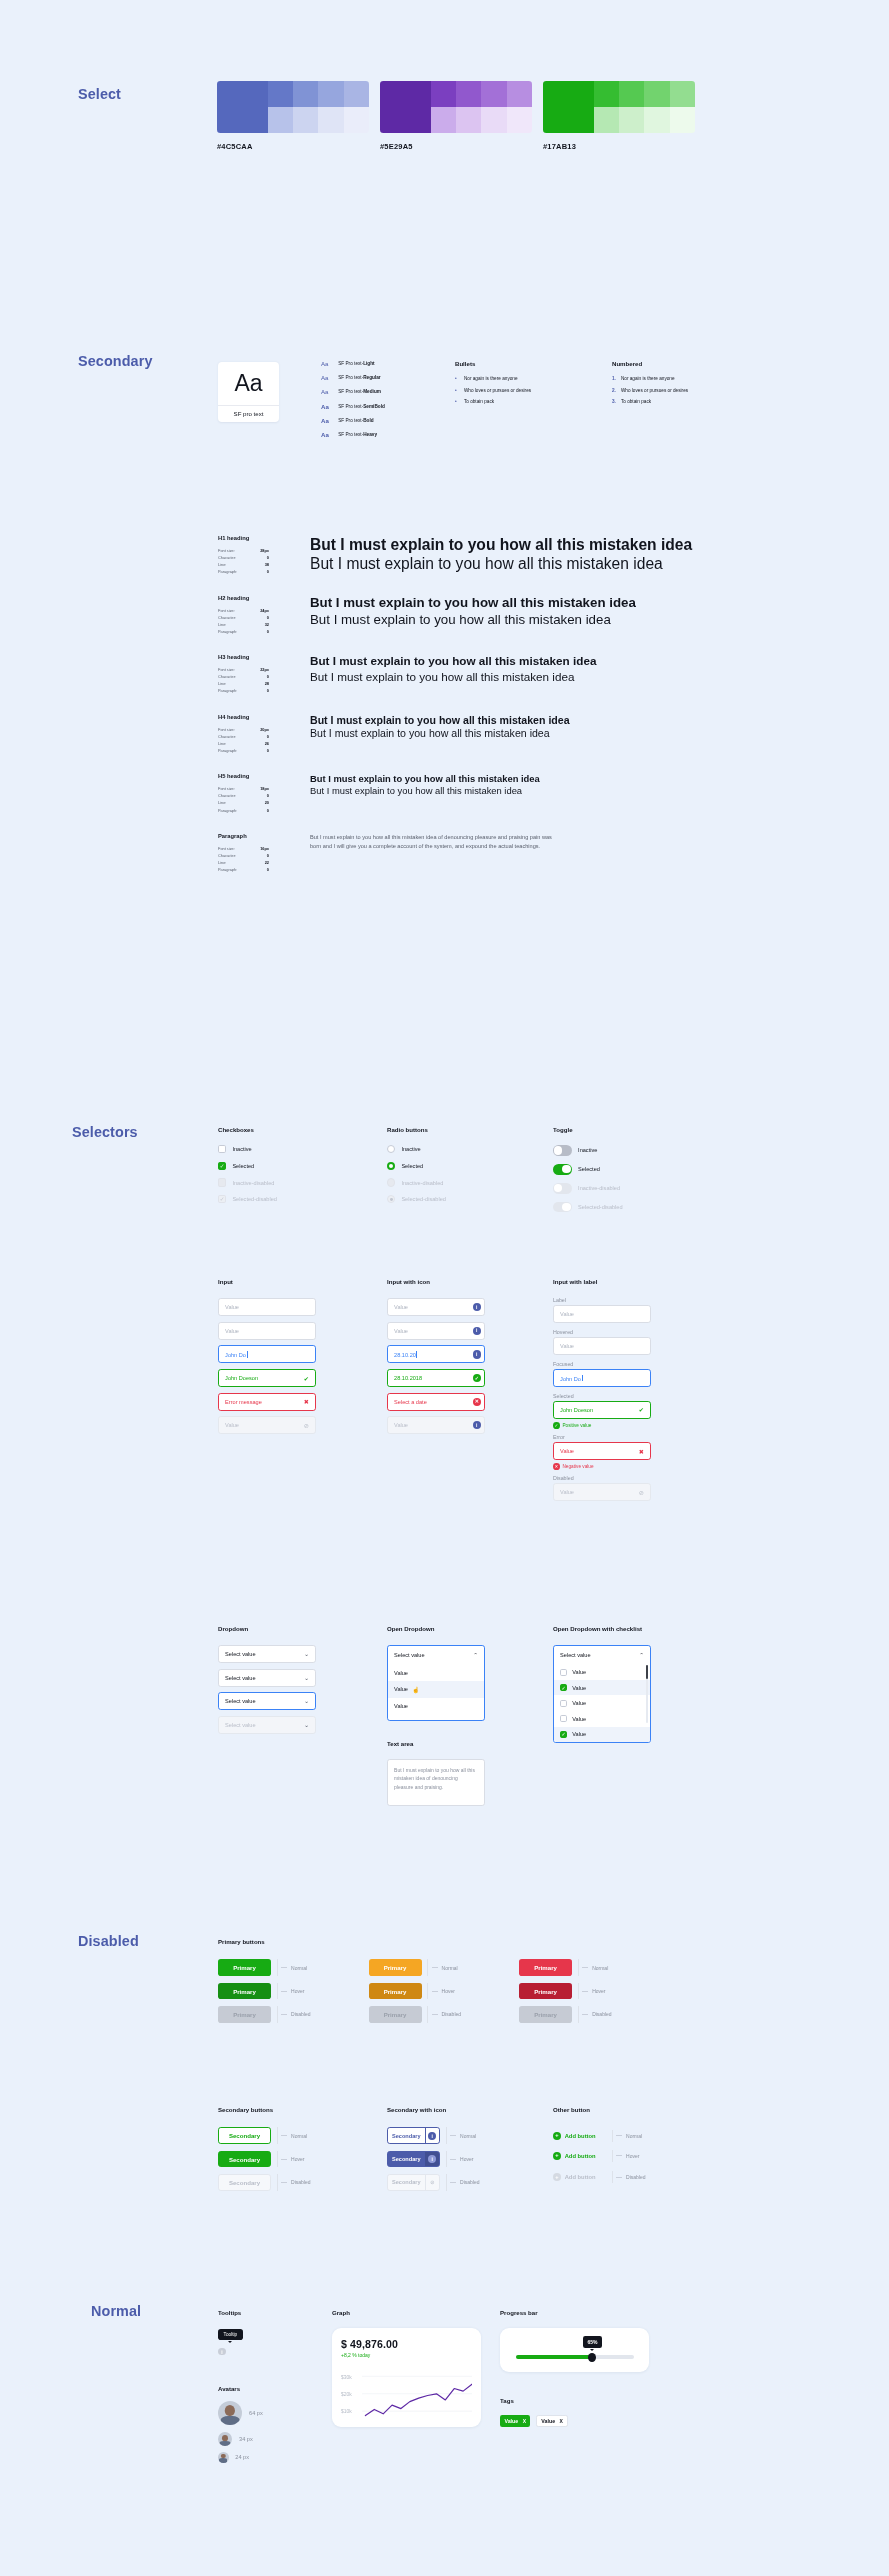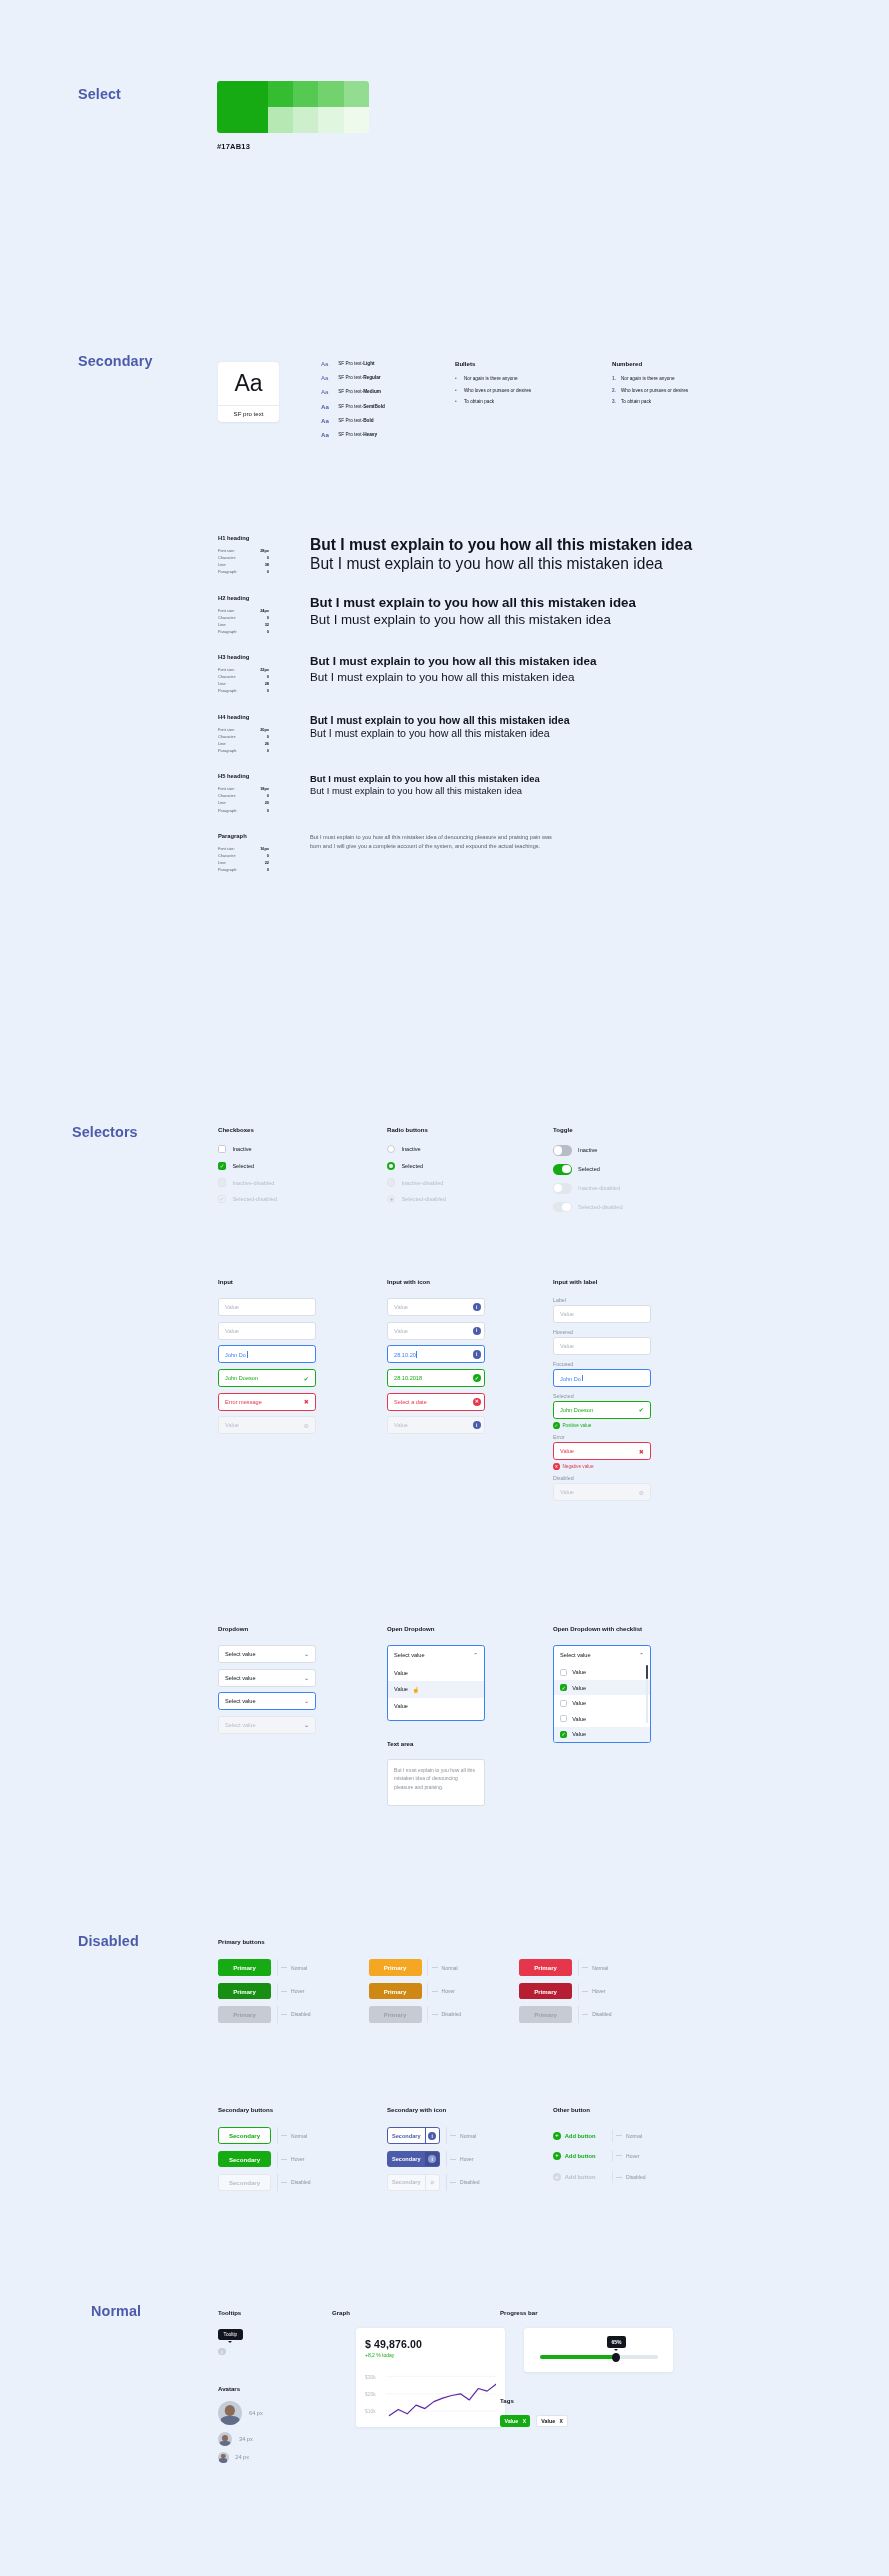--- a/index.html
+++ b/index.html
@@ -122,34 +122,66 @@
   .btn-ico .t { flex:1; display:flex; align-items:center; justify-content:center; font-size:5.6px; font-weight:bold; }
   .btn-ico .i { width:14.4px; display:flex; align-items:center; justify-content:center; }
   .add-btn { display:flex; align-items:center; font-size:5.8px; font-weight:bold; }
   .add-btn .plus { width:7.8px; height:7.8px; border-radius:50%; display:flex; align-items:center; justify-content:center;
                    color:#fff; font-size:5.6px; margin-right:3.9px; line-height:1; }
 
   
   .tooltip { background:#12151e; color:#fff; font-size:4.7px; border-radius:2.8px; padding:3.3px 5.6px; position:relative; display:inline-block; }
   .tooltip::after { content:""; position:absolute; bottom:-2.8px; left:50%; transform:translateX(-50%);
                     border-left:2.8px solid transparent; border-right:2.8px solid transparent; border-top:2.8px solid #12151e; }
-  .card { background:#fff; border-radius:3px; box-shadow:0 0.6px 2.8px rgba(30,50,90,.07);margin-left:24px; }
+  .card { background:#fff; border-radius:9px; box-shadow:0 0.6px 2.8px rgba(30,50,90,.07); }
   .avatar { border-radius:50%; background:#c4ccd8; overflow:hidden; position:relative; }
   .avatar .head { position:absolute; left:50%; transform:translateX(-50%); border-radius:50% 50% 45% 45%; background:#8b6a58; }
   .avatar .body { position:absolute; left:50%; transform:translateX(-50%); border-radius:40% 40% 0 0; background:#5f6d86; bottom:0; }
   .tag { display:inline-flex; align-items:center; height:12.2px; border-radius:2.2px; padding:0 4.4px; font-size:5.3px; font-weight:bold; }
   .tag .x { margin-left:4.4px; font-size:5px; }
 </style>
 </head>
 <body>
 
 <div class="section" style="left:78px; top:86px;">
   <div class="sec-title">Select</div>
 </div>
 <div class="section" id="colors-grid" style="left:217px;top:81px;display:grid;grid-template-columns:repeat(3,163px);grid-template-rows:repeat(2,103px);">
+    <div class="swatch">
+      <div class="block">
+        <div class="main" style="background:#5568bd"></div>
+        <div class="tints">
+          <div style="background:#6478c8"></div>
+          <div style="background:#8093d5"></div>
+          <div style="background:#96a6de"></div>
+          <div style="background:#a9b5e4"></div>
+          <div style="background:#b7c2ea"></div>
+          <div style="background:#ccd4f0"></div>
+          <div style="background:#dfe4f6"></div>
+          <div style="background:#eaedfa"></div>
+        </div>
+      </div>
+      <div class="hex">#4C5CAA</div>
+    </div>
+    <div class="swatch">
+      <div class="block">
+        <div class="main" style="background:#5e29a5"></div>
+        <div class="tints">
+          <div style="background:#7b3fc0"></div>
+          <div style="background:#9158cd"></div>
+          <div style="background:#a370d7"></div>
+          <div style="background:#b78ee1"></div>
+          <div style="background:#cbaceb"></div>
+          <div style="background:#dcc4f1"></div>
+          <div style="background:#e9dbf7"></div>
+          <div style="background:#f0e7fa"></div>
+        </div>
+      </div>
+      <div class="hex">#5E29A5</div>
+    </div>
     <div class="swatch">
       <div class="block">
         <div class="main" style="background:#17ab13"></div>
         <div class="tints">
           <div style="background:#35bd31"></div>
           <div style="background:#55c951"></div>
           <div style="background:#72d36e"></div>
           <div style="background:#93dd90"></div>
           <div style="background:#b5e8b3"></div>
           <div style="background:#cdefcb"></div>

